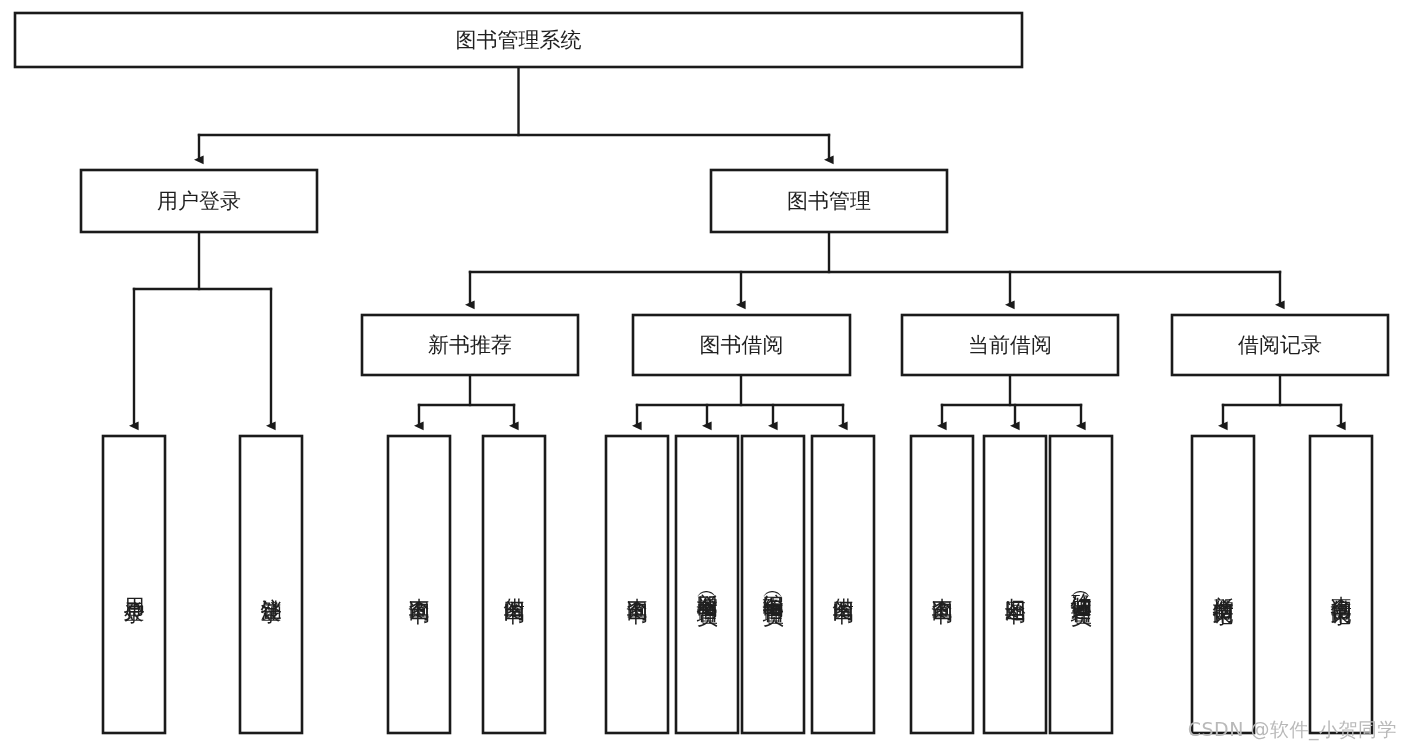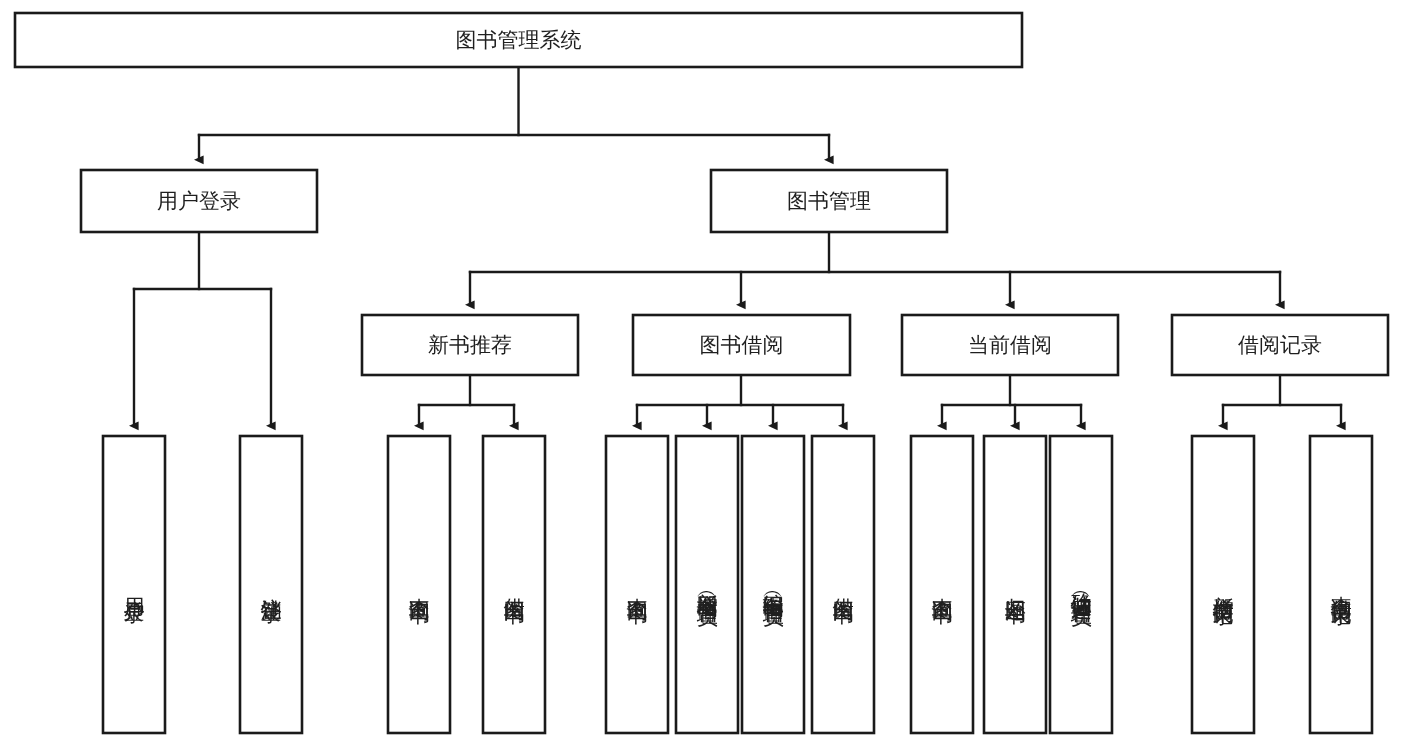--- a/index.html
+++ b/index.html
@@ -184,13 +184,14 @@
   <div class="node-label-v" style="left:606px;top:436px;width:62px;height:297px;">查询图书</div>
   <div class="node-label-v" style="left:676px;top:436px;width:62px;height:297px;">新增图书（管理员）</div>
   <div class="node-label-v" style="left:742px;top:436px;width:62px;height:297px;">编辑图书（管理员）</div>
   <div class="node-label-v" style="left:812px;top:436px;width:62px;height:297px;">借阅图书</div>
   <div class="node-label-v" style="left:911px;top:436px;width:62px;height:297px;">查询图书</div>
   <div class="node-label-v" style="left:984px;top:436px;width:62px;height:297px;">归还图书</div>
   <div class="node-label-v" style="left:1050px;top:436px;width:62px;height:297px;">确认归还（管理员）</div>
   <div class="node-label-v" style="left:1192px;top:436px;width:62px;height:297px;">新增借阅记录</div>
   <div class="node-label-v" style="left:1310px;top:436px;width:62px;height:297px;">查询借阅记录</div>
 
+  <div id="watermark">CSDN @软件_小贺同学</div>
 </div>
 
 </body></html>

